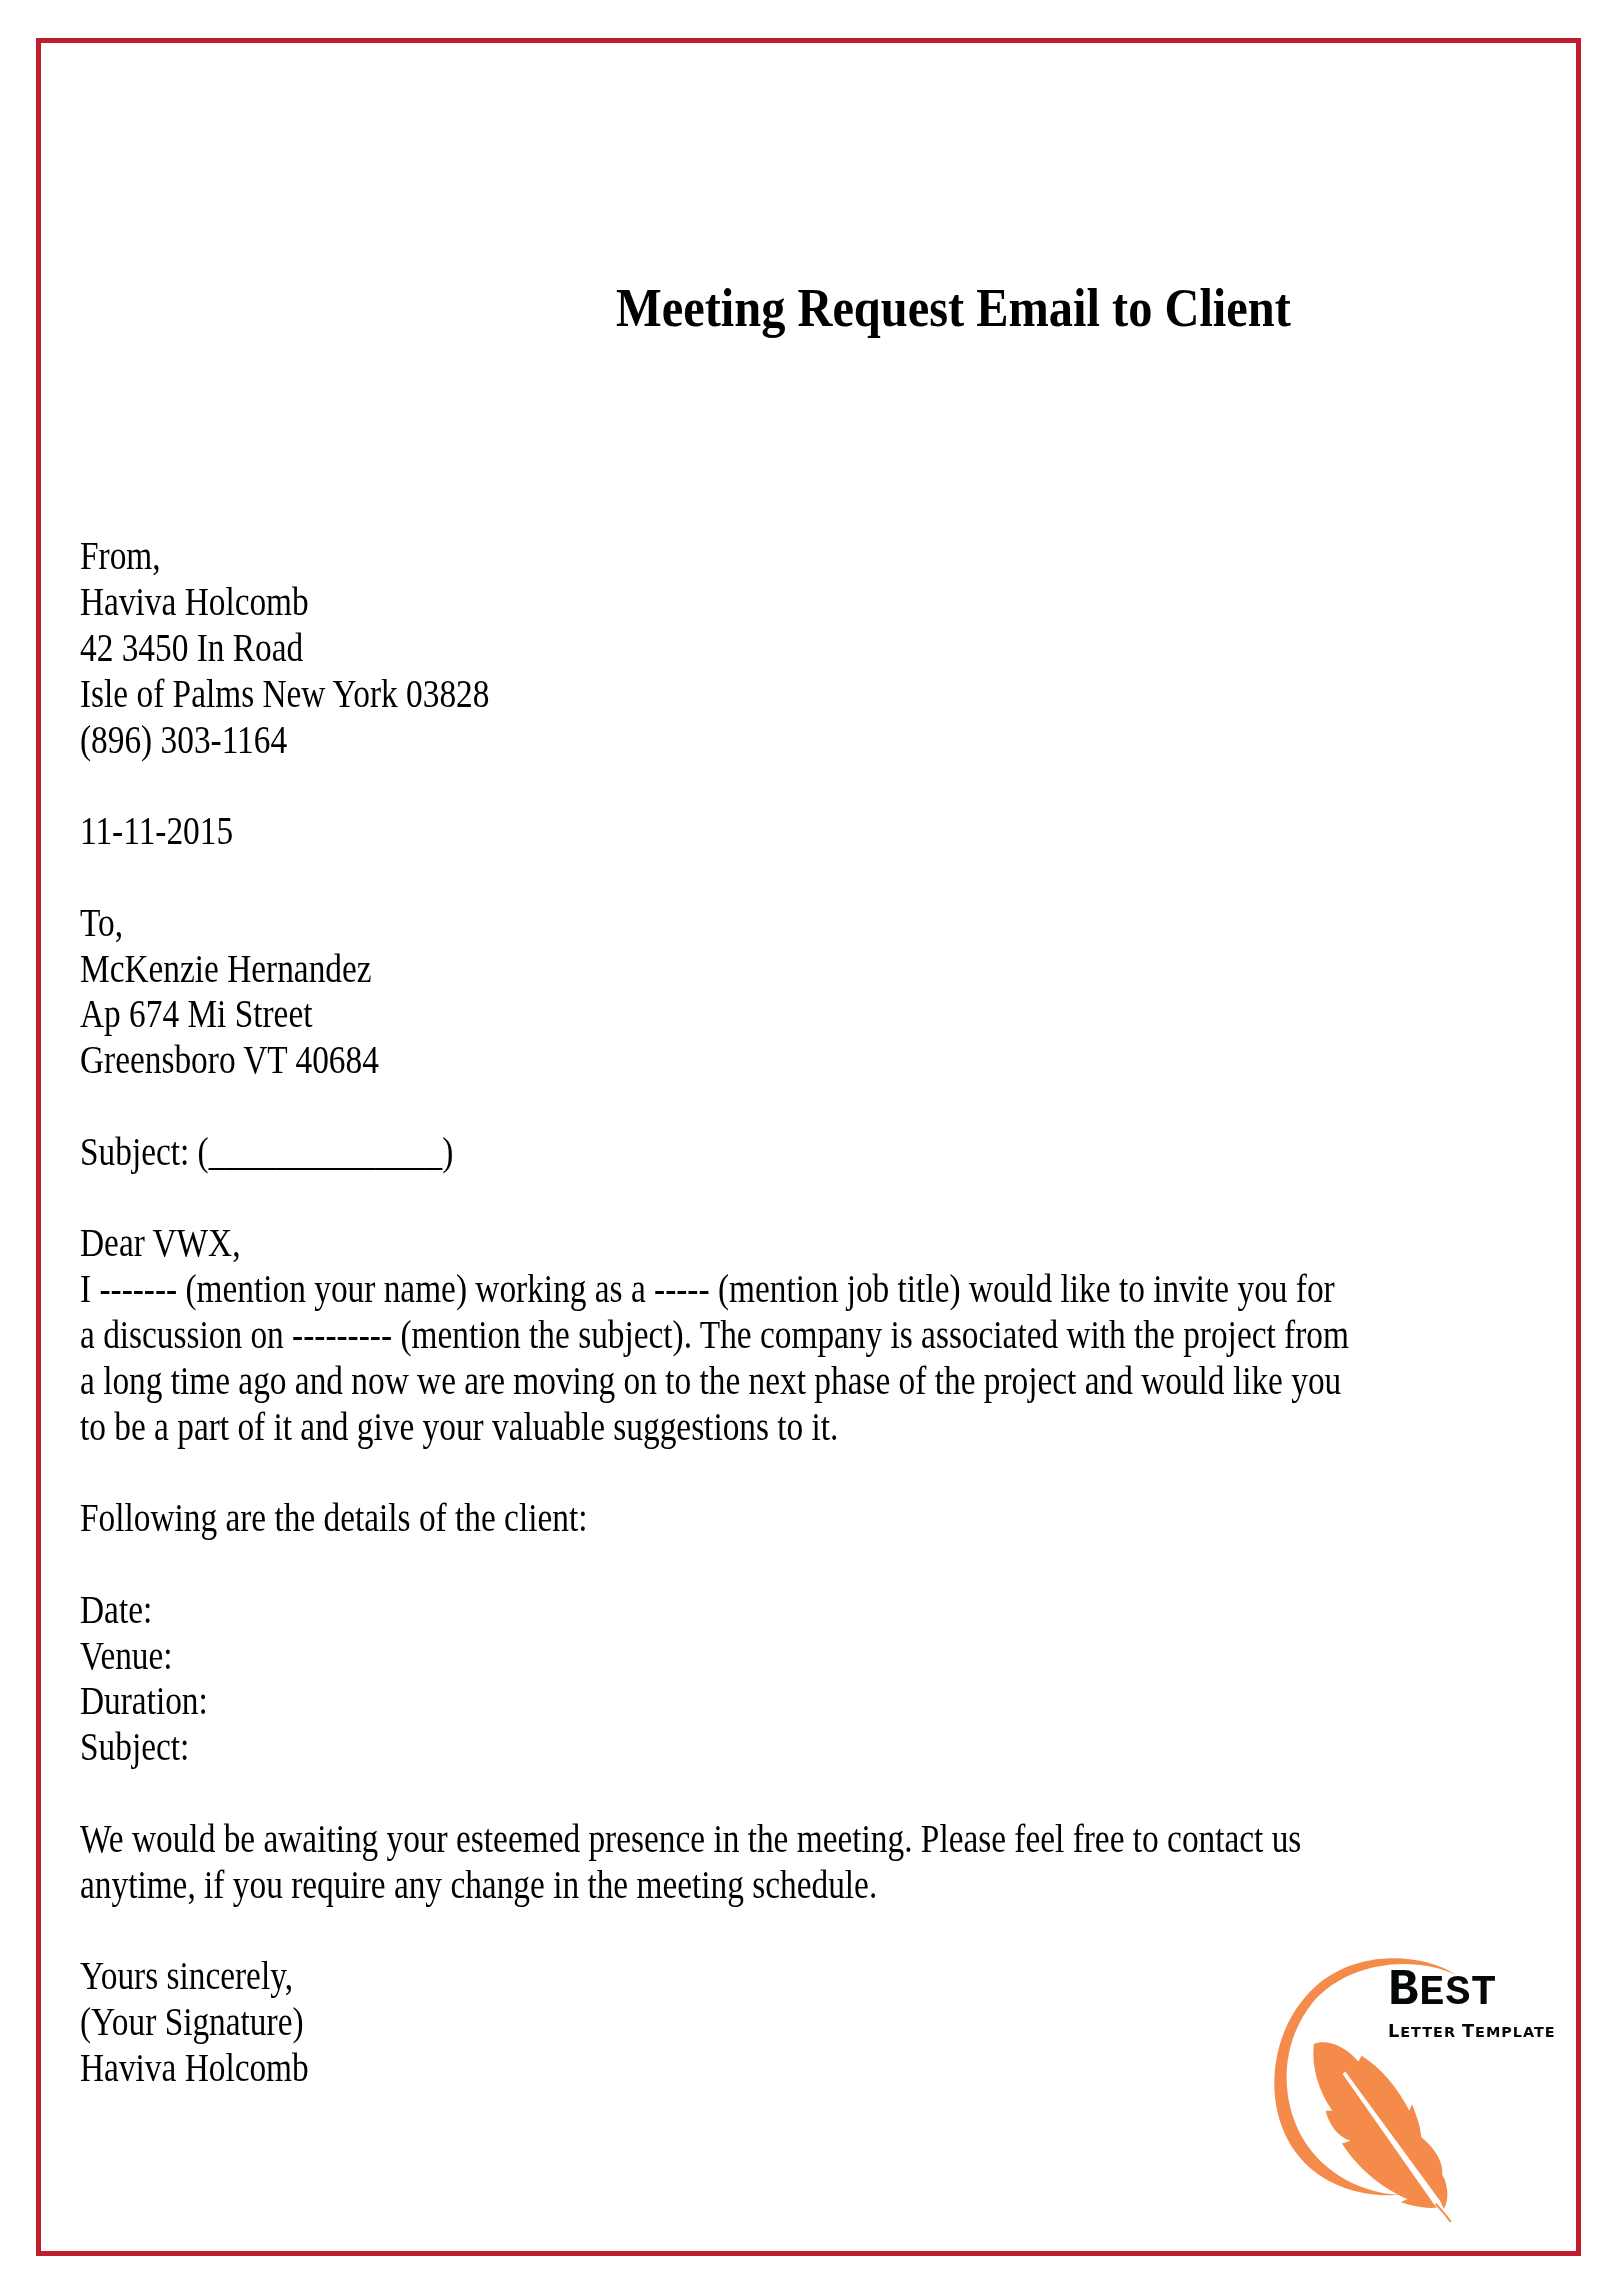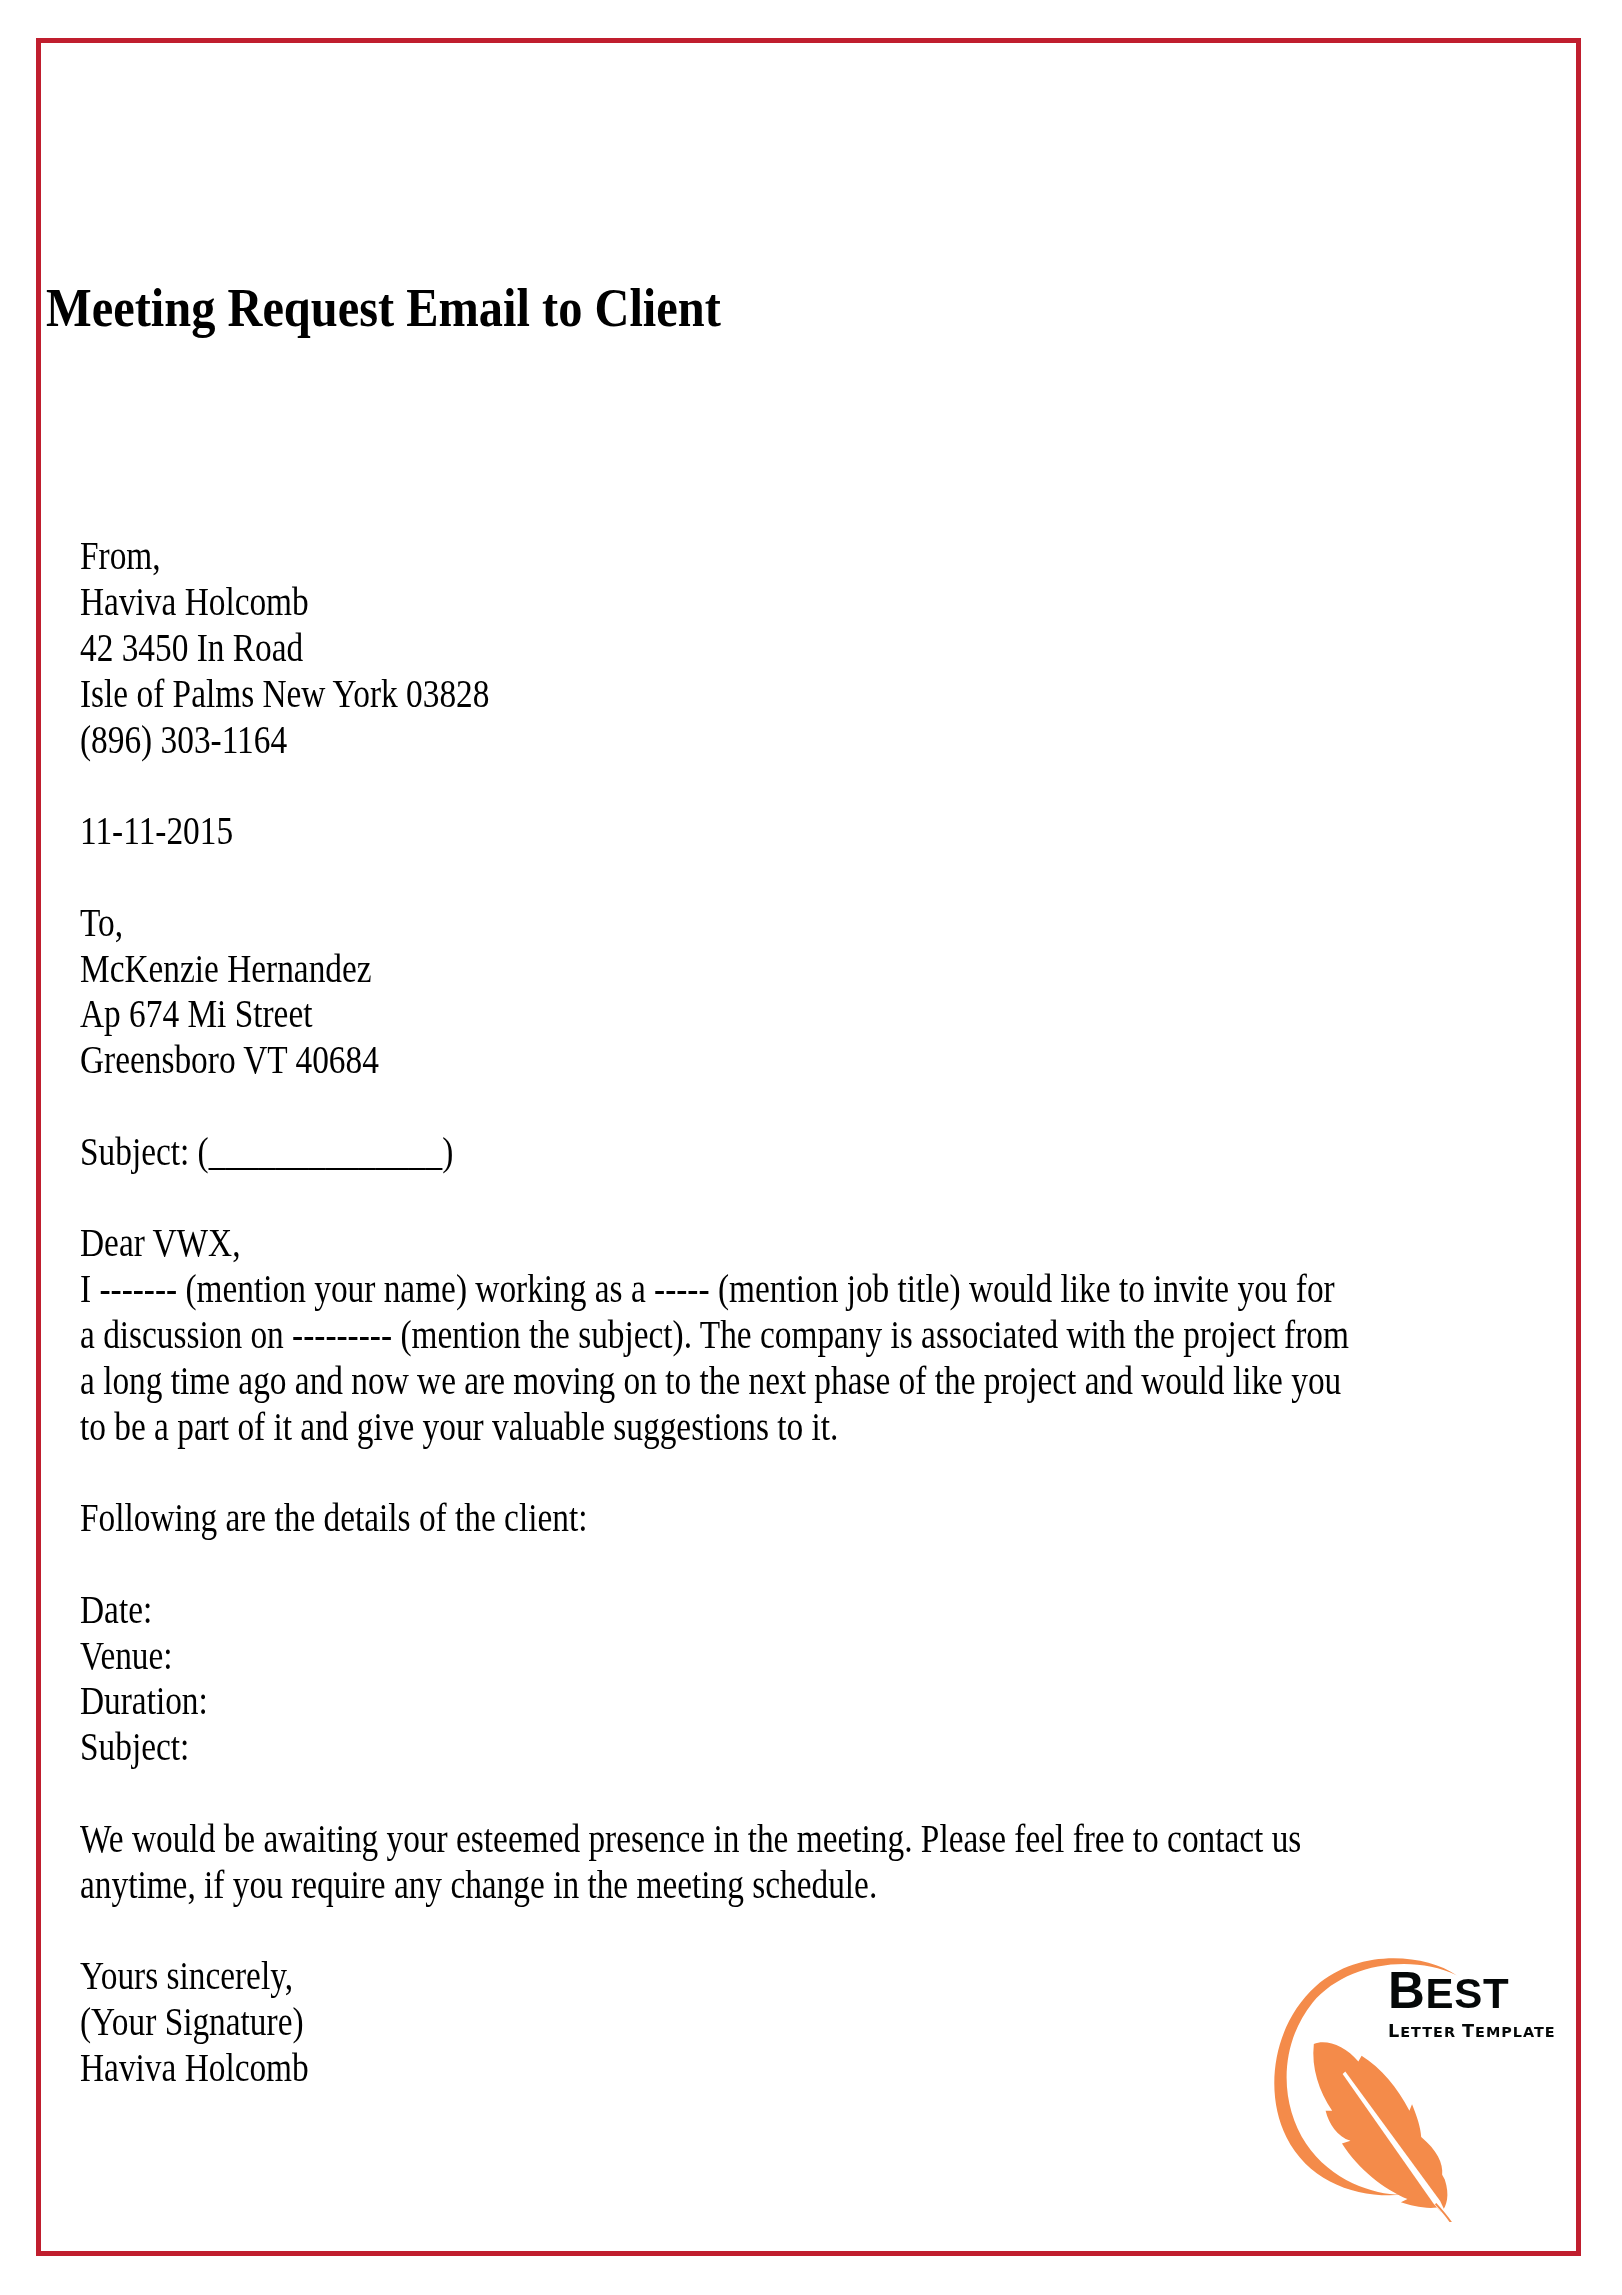--- a/index.html
+++ b/index.html
@@ -7,41 +7,41 @@
   .frame {
     position: absolute;
     left: 36px; top: 38px;
     width: 1535px; height: 2208px;
     border: 5.2px solid #C01E2E;
   }
   .serif { font-family: "Liberation Serif", "DejaVu Serif", serif; color: #000; }
   .title {
     position: absolute;
     left: 0; width: 1337px; top: 272px;
-    text-align: left;
+    text-align: right;
     font-weight: bold;
     font-size: 55px;
     line-height: 72px;
     white-space: nowrap;
   }
   .title span { display: inline-block; transform: scaleX(0.88); transform-origin: center; }
   .line {
     position: absolute;
     left: 80px;
     font-size: 39px;
     line-height: 46px;
     white-space: nowrap;
     transform: scaleX(0.855);
     transform-origin: left center;
   }
   .logo { position: absolute; left: 1260px; top: 1947px; width: 308px; height: 275px; }
   .logo svg { position: absolute; left: 0; top: 0; }
   .logo-best {
     position: absolute; left: 128px; top: 18.3px;
-    font-family: Liberation Sans, sans-serif;
+    font-family: Liberation Mono, monospace;
     font-weight: bold; font-size: 42px; line-height: 52px; color: #050808;
     letter-spacing: 0.7px; white-space: nowrap; text-align: center;
   }
   .logo-best .cap { font-size: 51px; }
   .logo-sub {
     position: absolute; left: 128px; top: 75px;
     font-family: "DejaVu Sans", "Liberation Sans", sans-serif;
     font-weight: bold; font-size: 14.4px; line-height: 18px; color: #050808;
     letter-spacing: 1px; white-space: nowrap;
   }

